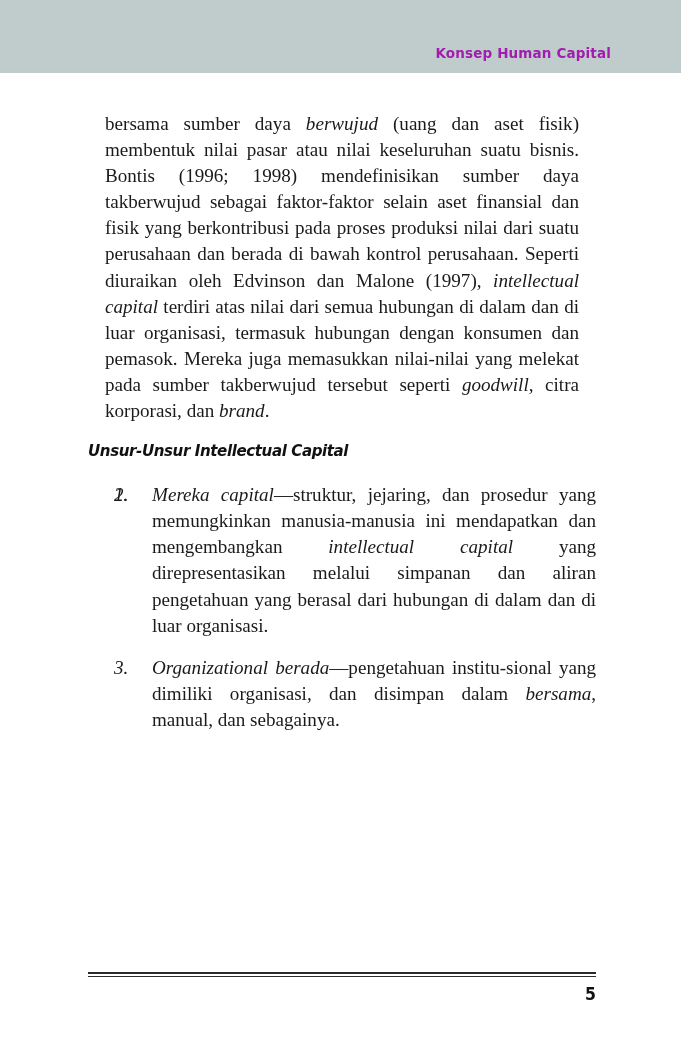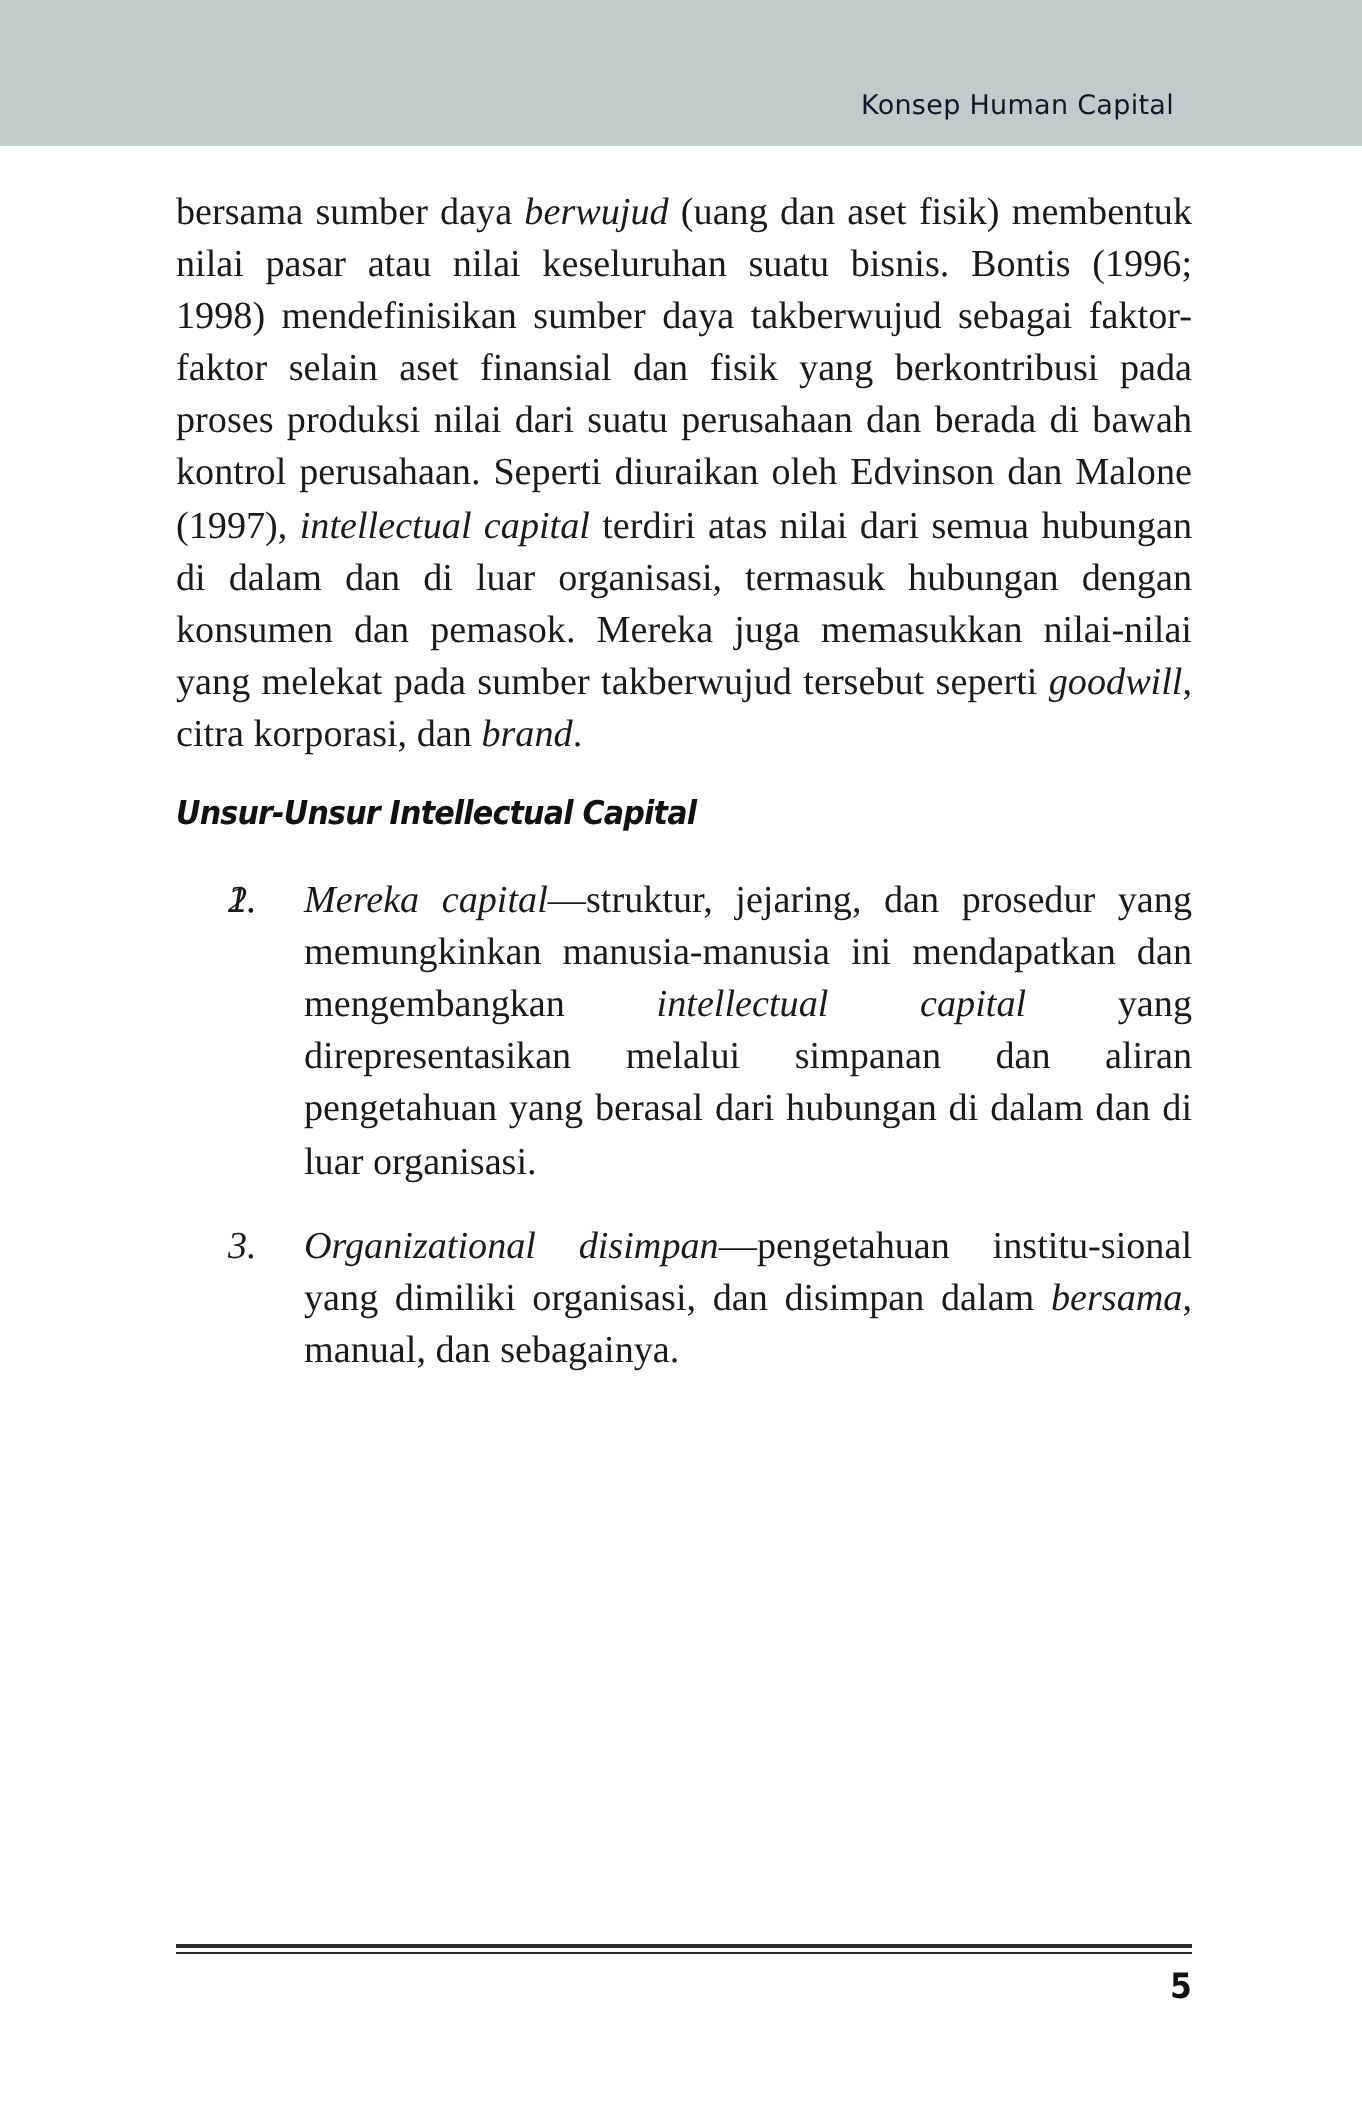--- a/index.html
+++ b/index.html
@@ -20,39 +20,40 @@
   #header-banner {
     position: absolute;
     top: 0;
     left: 0;
     width: 681px;
     height: 73px;
     background: #bfcccb;
   }
   #header-title {
     position: absolute;
-    right: 94px;
+    right: 70px;
     bottom: 12px;
     font-family: "DejaVu Sans", sans-serif;
     font-size: 13.5px;
     letter-spacing: 0.15px;
-    color: #0f172a;
+    color: #a21caf;
     white-space: nowrap;
+    font-weight: bold;
   }
 
   
   #page-body {
     position: absolute;
     left: 88px;
     top: 94px;
     width: 508px;
   }
 
   p.body-par {
-    margin: 0;
+    margin: 17px;
     font-size: 19.1px;
     line-height: 26.1px;
     text-align: justify;
     text-justify: inter-word;
     hyphens: manual;
     font-family: "Liberation Serif", serif;
   }
   p.body-par.last-line-natural {
     text-align-last: left;
   }
@@ -150,21 +151,21 @@
   <ol class="numbered-list">
     <li>
       <span class="li-marker">1.</span>
     </li>
     <li>
       <span class="li-marker">2.</span>
       <span class="li-text"><i>Mereka capital</i><span>—struktur, jejaring, dan prosedur yang memungkinkan manusia-manusia ini mendapatkan dan mengembangkan </span><i>intellectual capital</i><span> yang direpresentasikan melalui simpanan dan aliran pengetahuan yang berasal dari hubungan di dalam dan di luar organisasi.</span></span>
     </li>
     <li>
       <span class="li-marker">3.</span>
-      <span class="li-text"><i>Organizational disimpan</i><span>—pengetahuan institu-sional yang dimiliki organisasi, dan disimpan dalam </span><i>bersama</i><span>, manual, dan sebagainya.</span></span>
+      <span class="li-text"><i>Organizational berada</i><span>—pengetahuan institu-sional yang dimiliki organisasi, dan disimpan dalam </span><i>bersama</i><span>, manual, dan sebagainya.</span></span>
     </li>
   </ol>
 </div>
 
 <div id="page-footer">
   <div class="footer-rule-thick"></div>
   <div class="footer-rule-gap"></div>
   <div class="footer-rule-thin"></div>
   <div id="page-number">5</div>
 </div>

